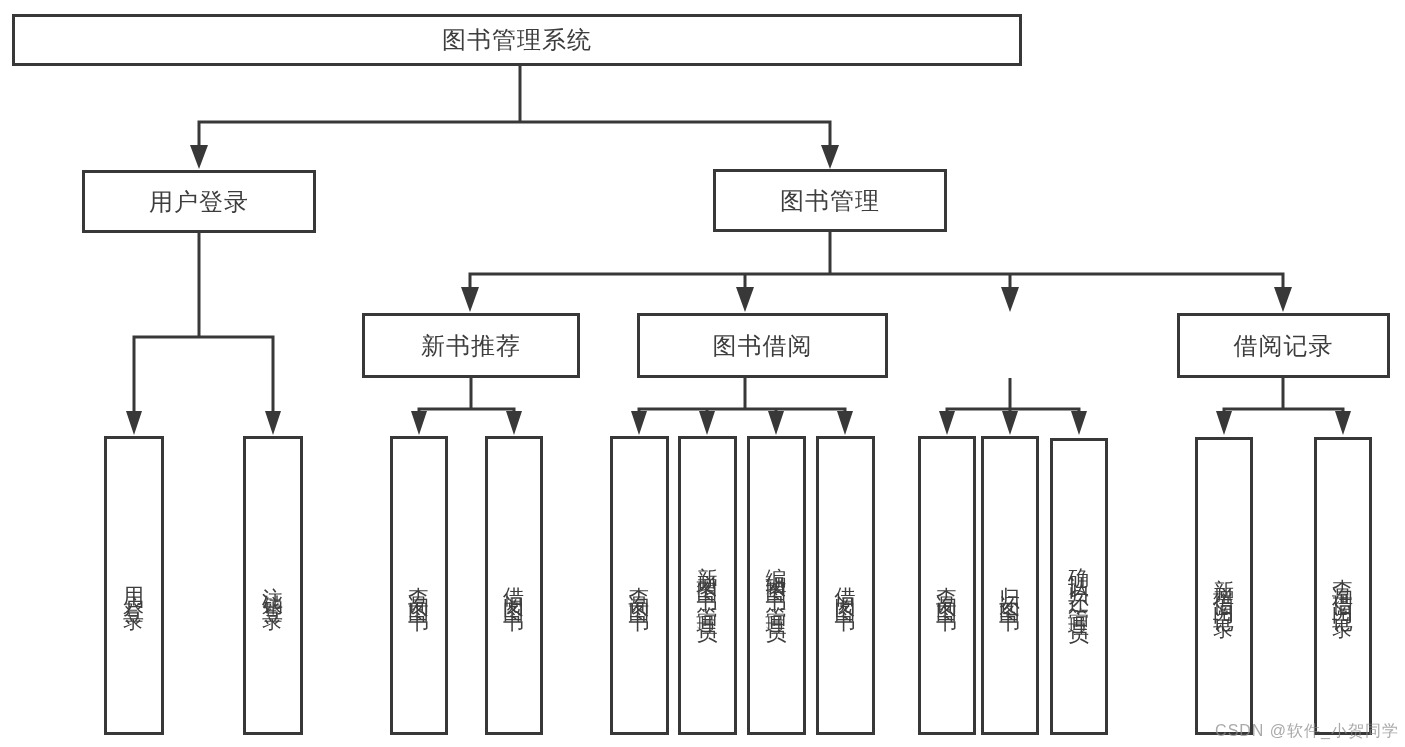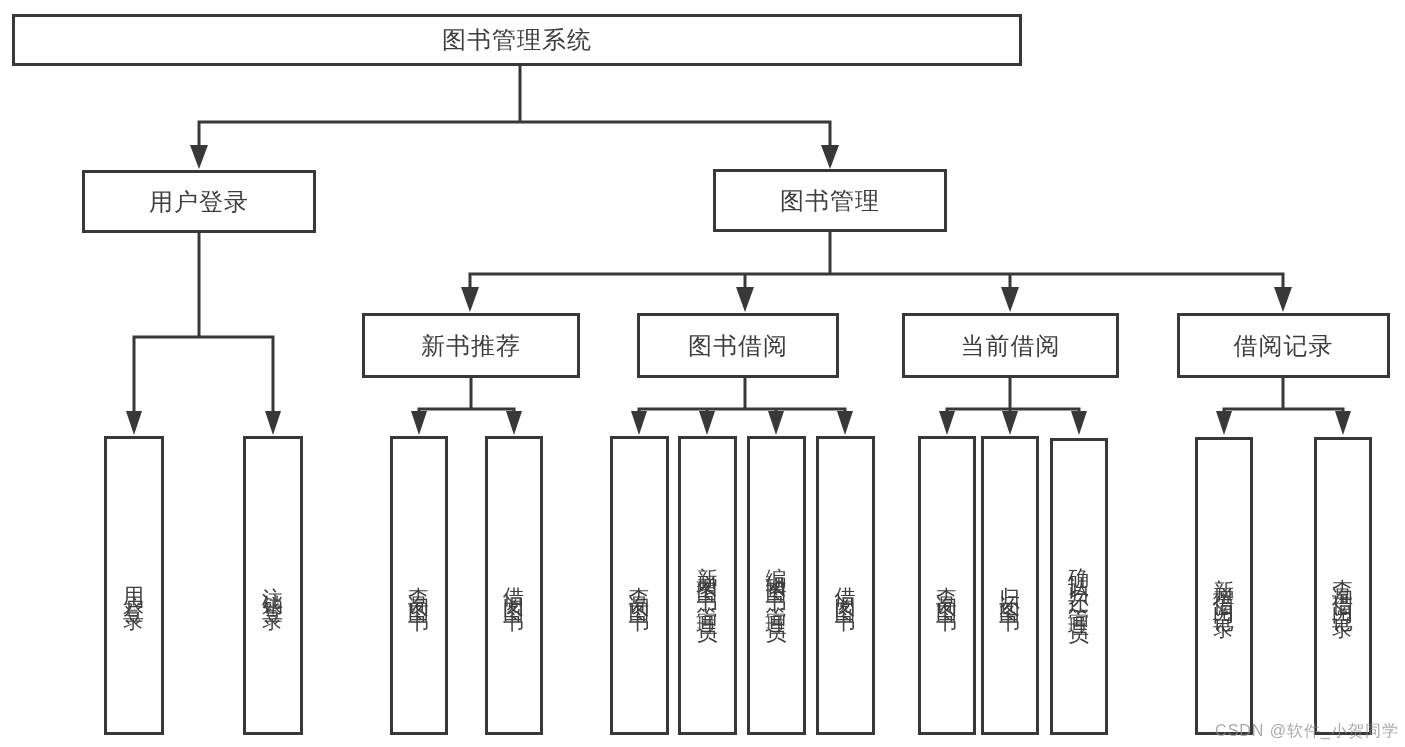--- a/index.html
+++ b/index.html
@@ -115,25 +115,22 @@
   <div class="node h" style="left:82px; top:170px; width:234px; height:63px;">
     <span class="lbl">用户登录</span>
   </div>
   <div class="node h" style="left:362px; top:313px; width:218px; height:65px;">
     <span class="lbl">新书推荐</span>
   </div>
 
   <div class="node h" style="left:713px; top:169px; width:234px; height:63px;">
     <span class="lbl">图书管理</span>
   </div>
-  <div class="node h" style="left:637px; top:313px; width:202px; height:65px;">
+  <div class="node h" style="left:637px; top:313px; width:251px; height:65px;">
     <span class="lbl">图书借阅</span>
-  </div>
-  <div class="node h" style="left:902px; top:313px; width:217px; height:65px;">
-    <span class="lbl">当前借阅</span>
   </div>
   <div class="node h" style="left:1177px; top:313px; width:213px; height:65px;">
     <span class="lbl">借阅记录</span>
   </div>
 
   <div class="node v" style="left:104px; top:436px; width:60px; height:299px;">
     <span class="lbl">用户登录</span>
   </div>
   <div class="node v" style="left:243px; top:436px; width:60px; height:299px;">
     <span class="lbl">注销登录</span>

